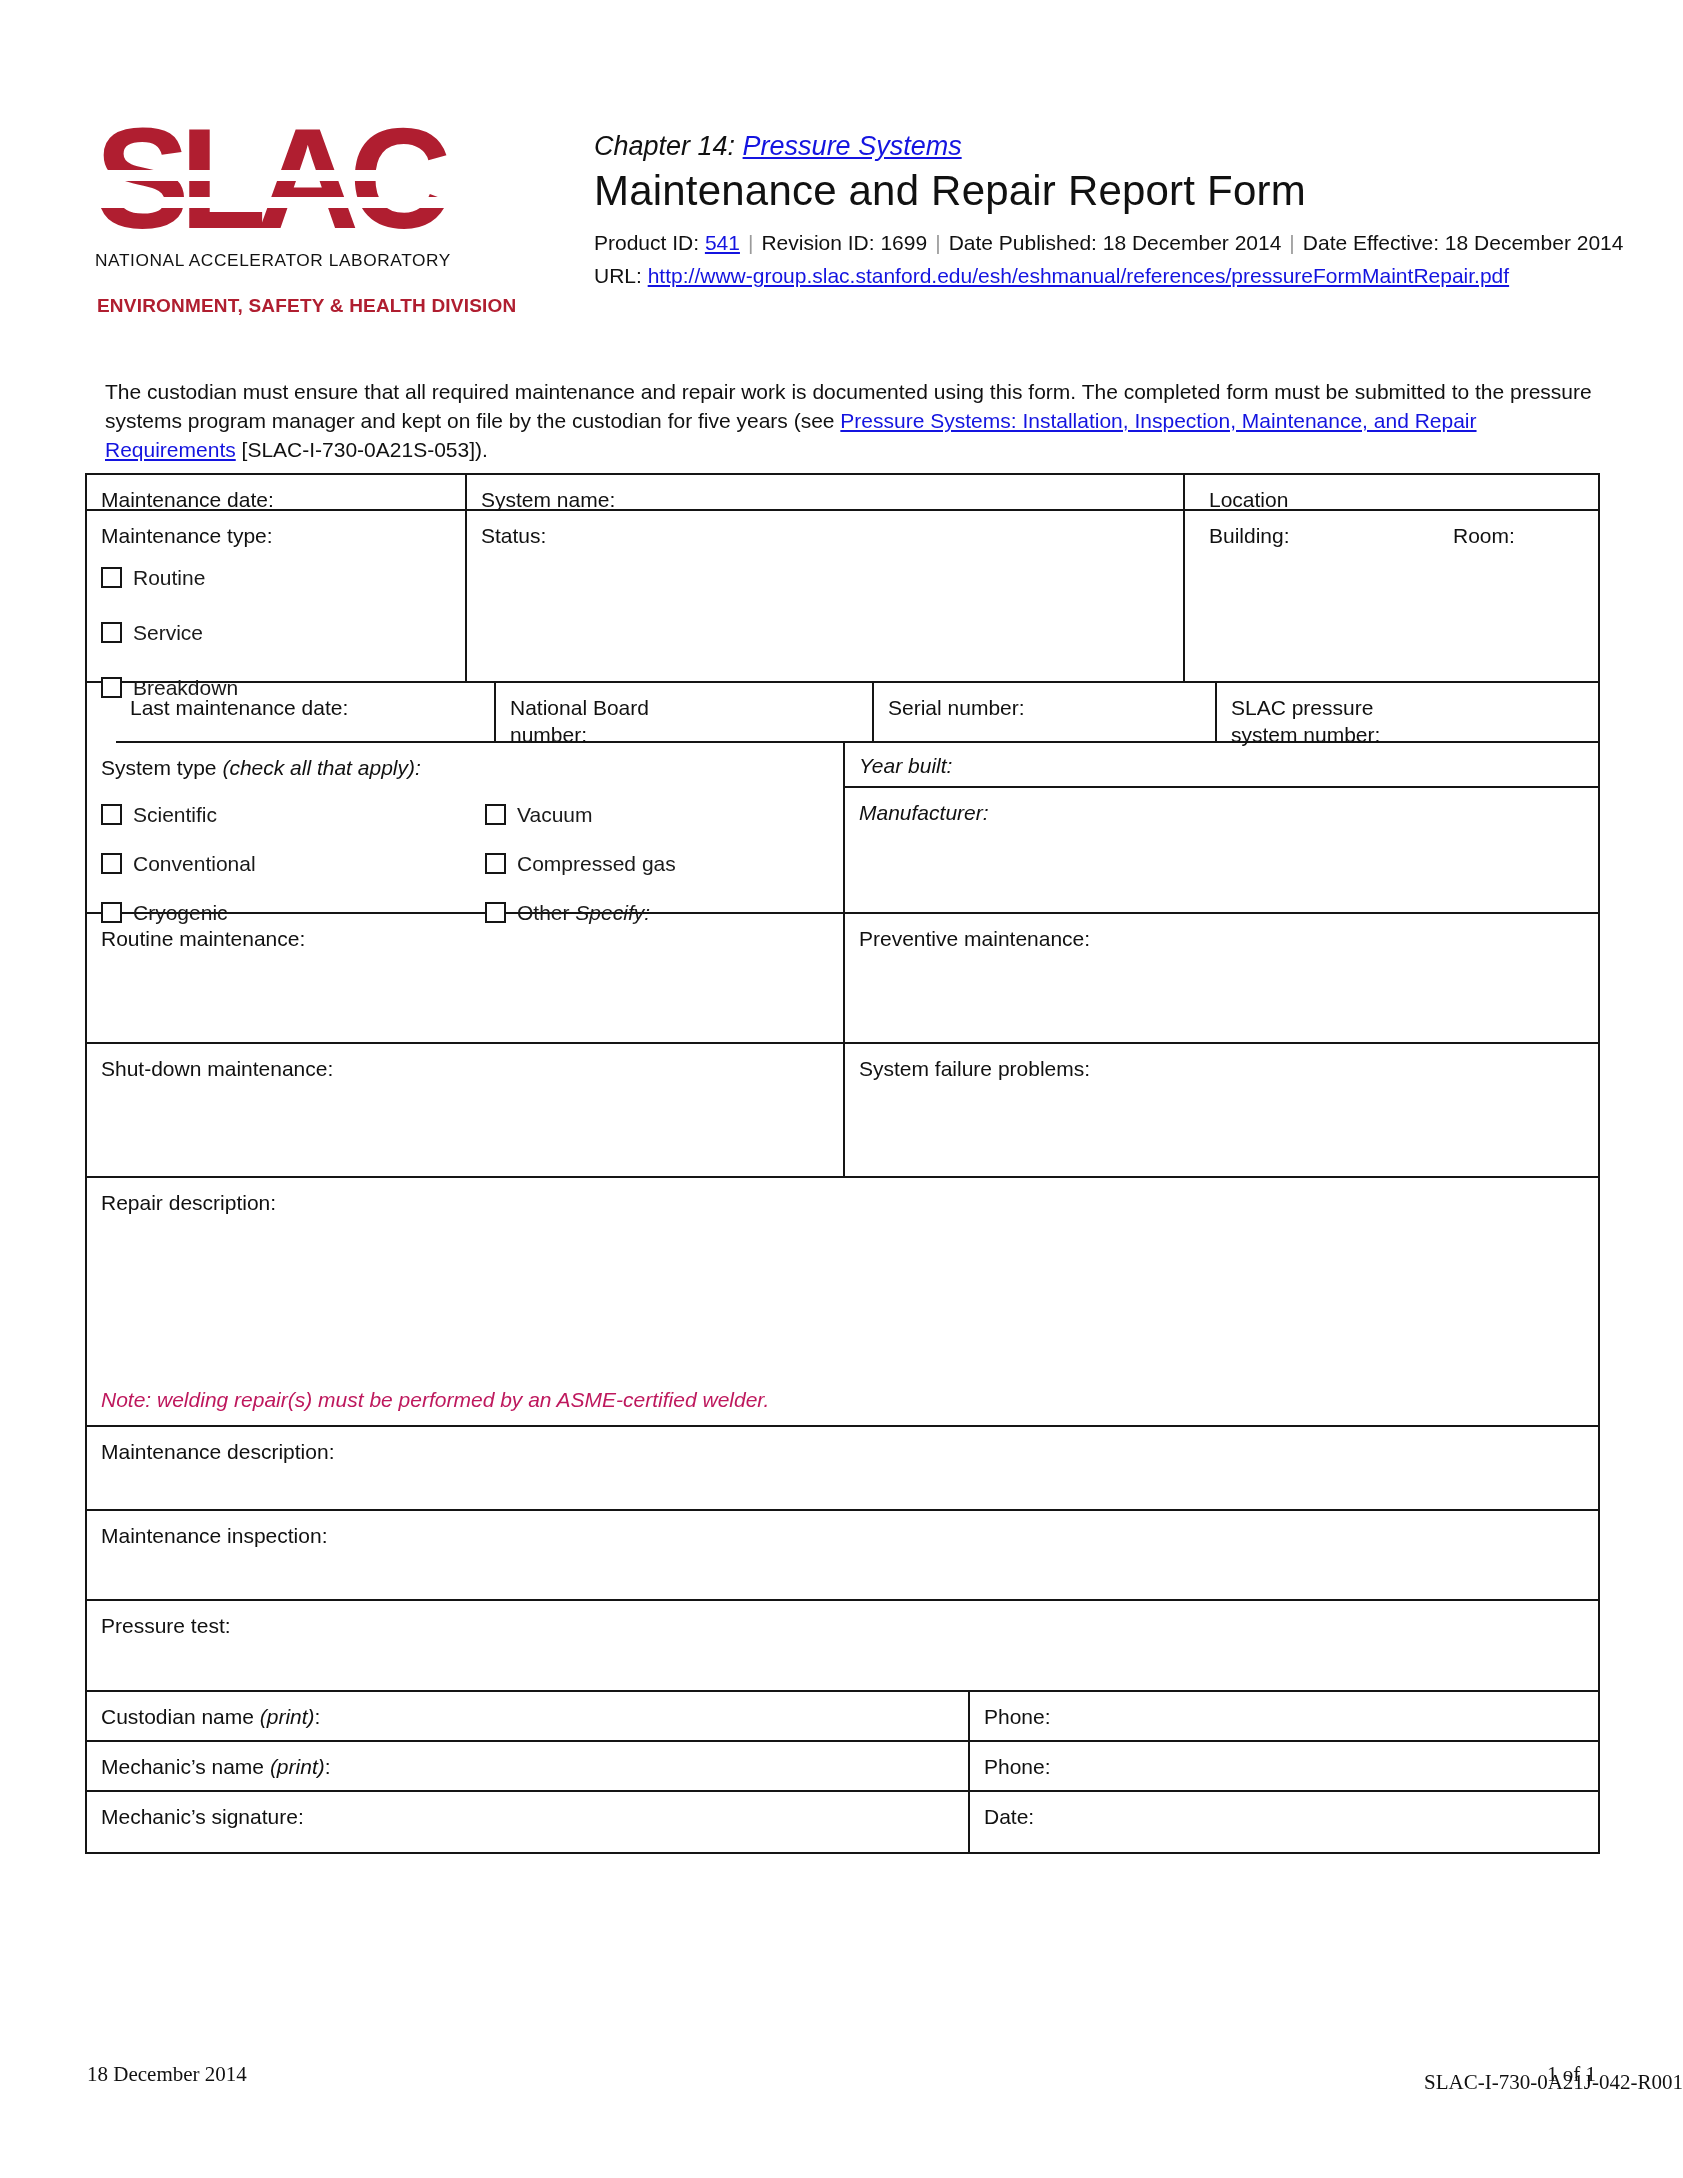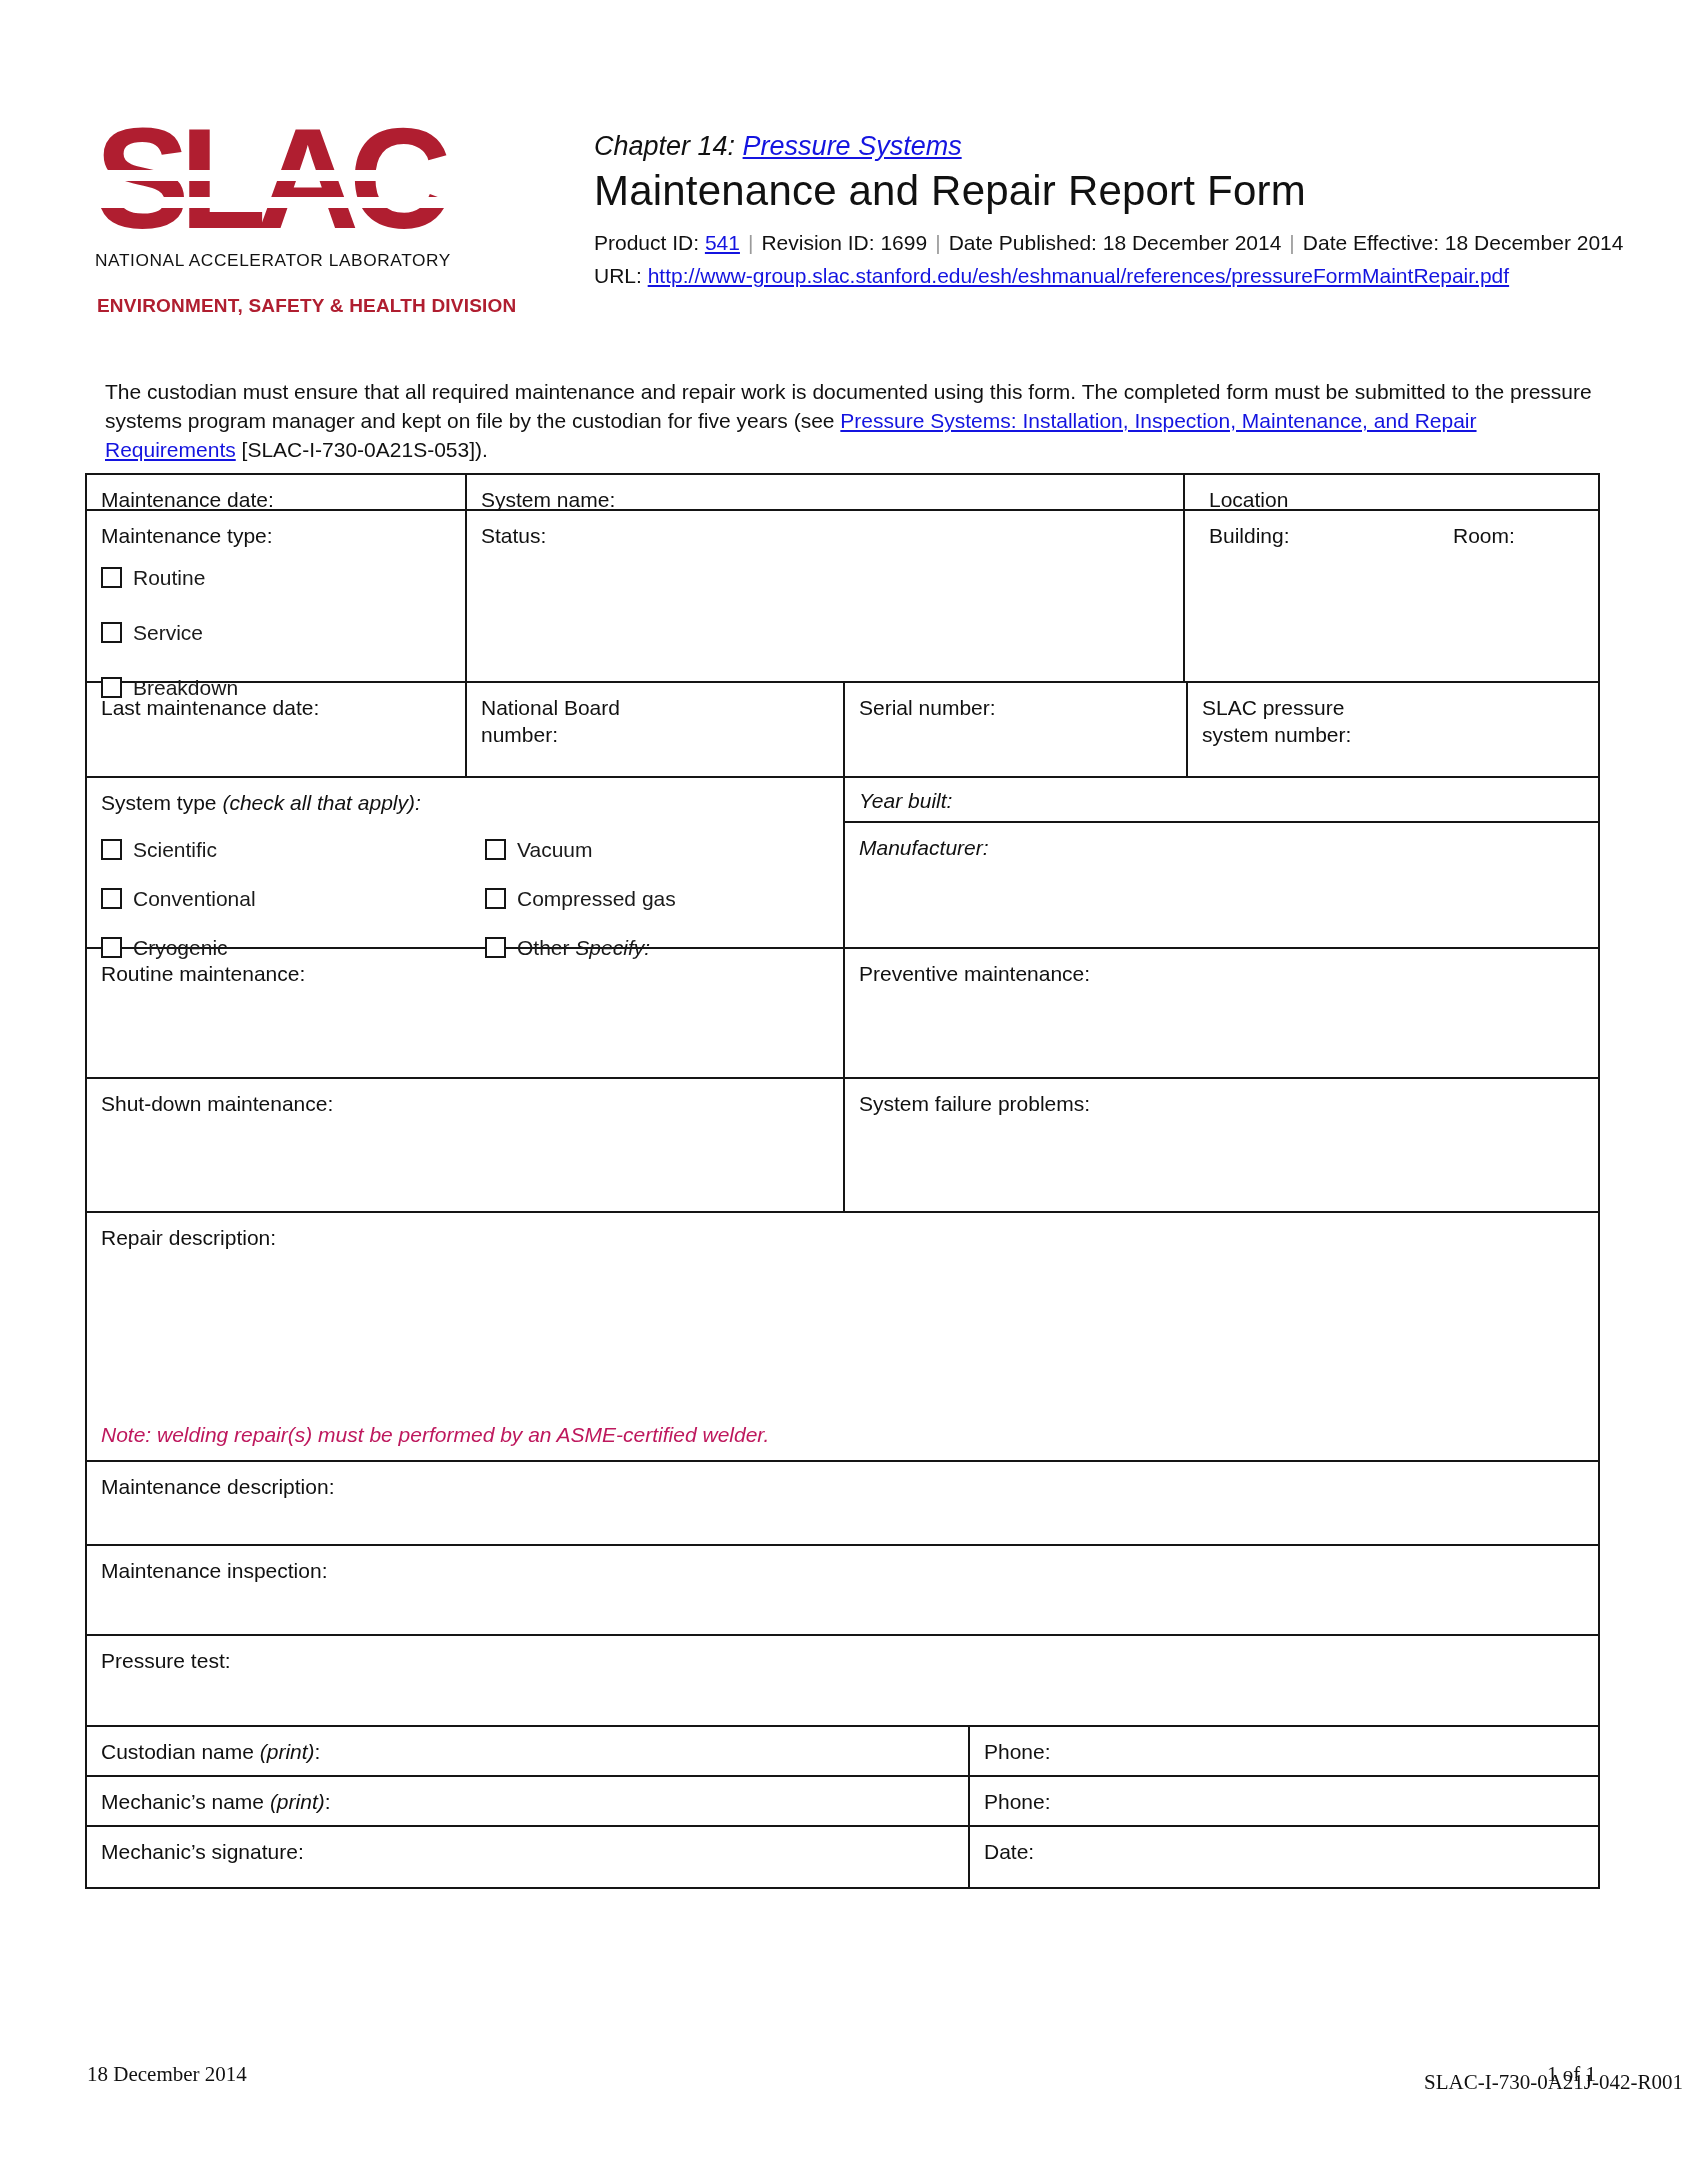--- a/index.html
+++ b/index.html
@@ -32,21 +32,21 @@
   
   .ftable { position:absolute; left:85px; top:473px; width:1515px; border:2px solid #151515; background:#fff; }
   .trow { display:flex; border-bottom:2px solid #151515; }
   .trow:last-child { border-bottom:none; }
   .tcell { border-right:2px solid #151515; padding:11px 14px; font-size:21px; line-height:27px; position:relative; }
   .tcell:last-child { border-right:none; flex:1 1 auto; }
   .lbl { color:#111; }
 
   .h-r1 { height:36px; }
   .h-r2 { height:172px; }
-  .h-r3 { height:95px; }
+  .h-r3 { height:60px;margin-left:29px; }
   .h-r4 { height:171px; }
   .h-r5 { height:130px; }
   .h-r6 { height:134px; }
   .h-r7 { height:249px; }
   .h-r8 { height:84px; }
   .h-r9 { height:90px; }
   .h-r10 { height:91px; }
   .h-r11 { height:50px; }
   .h-r12 { height:50px; }
   .h-r13 { height:60px; }

